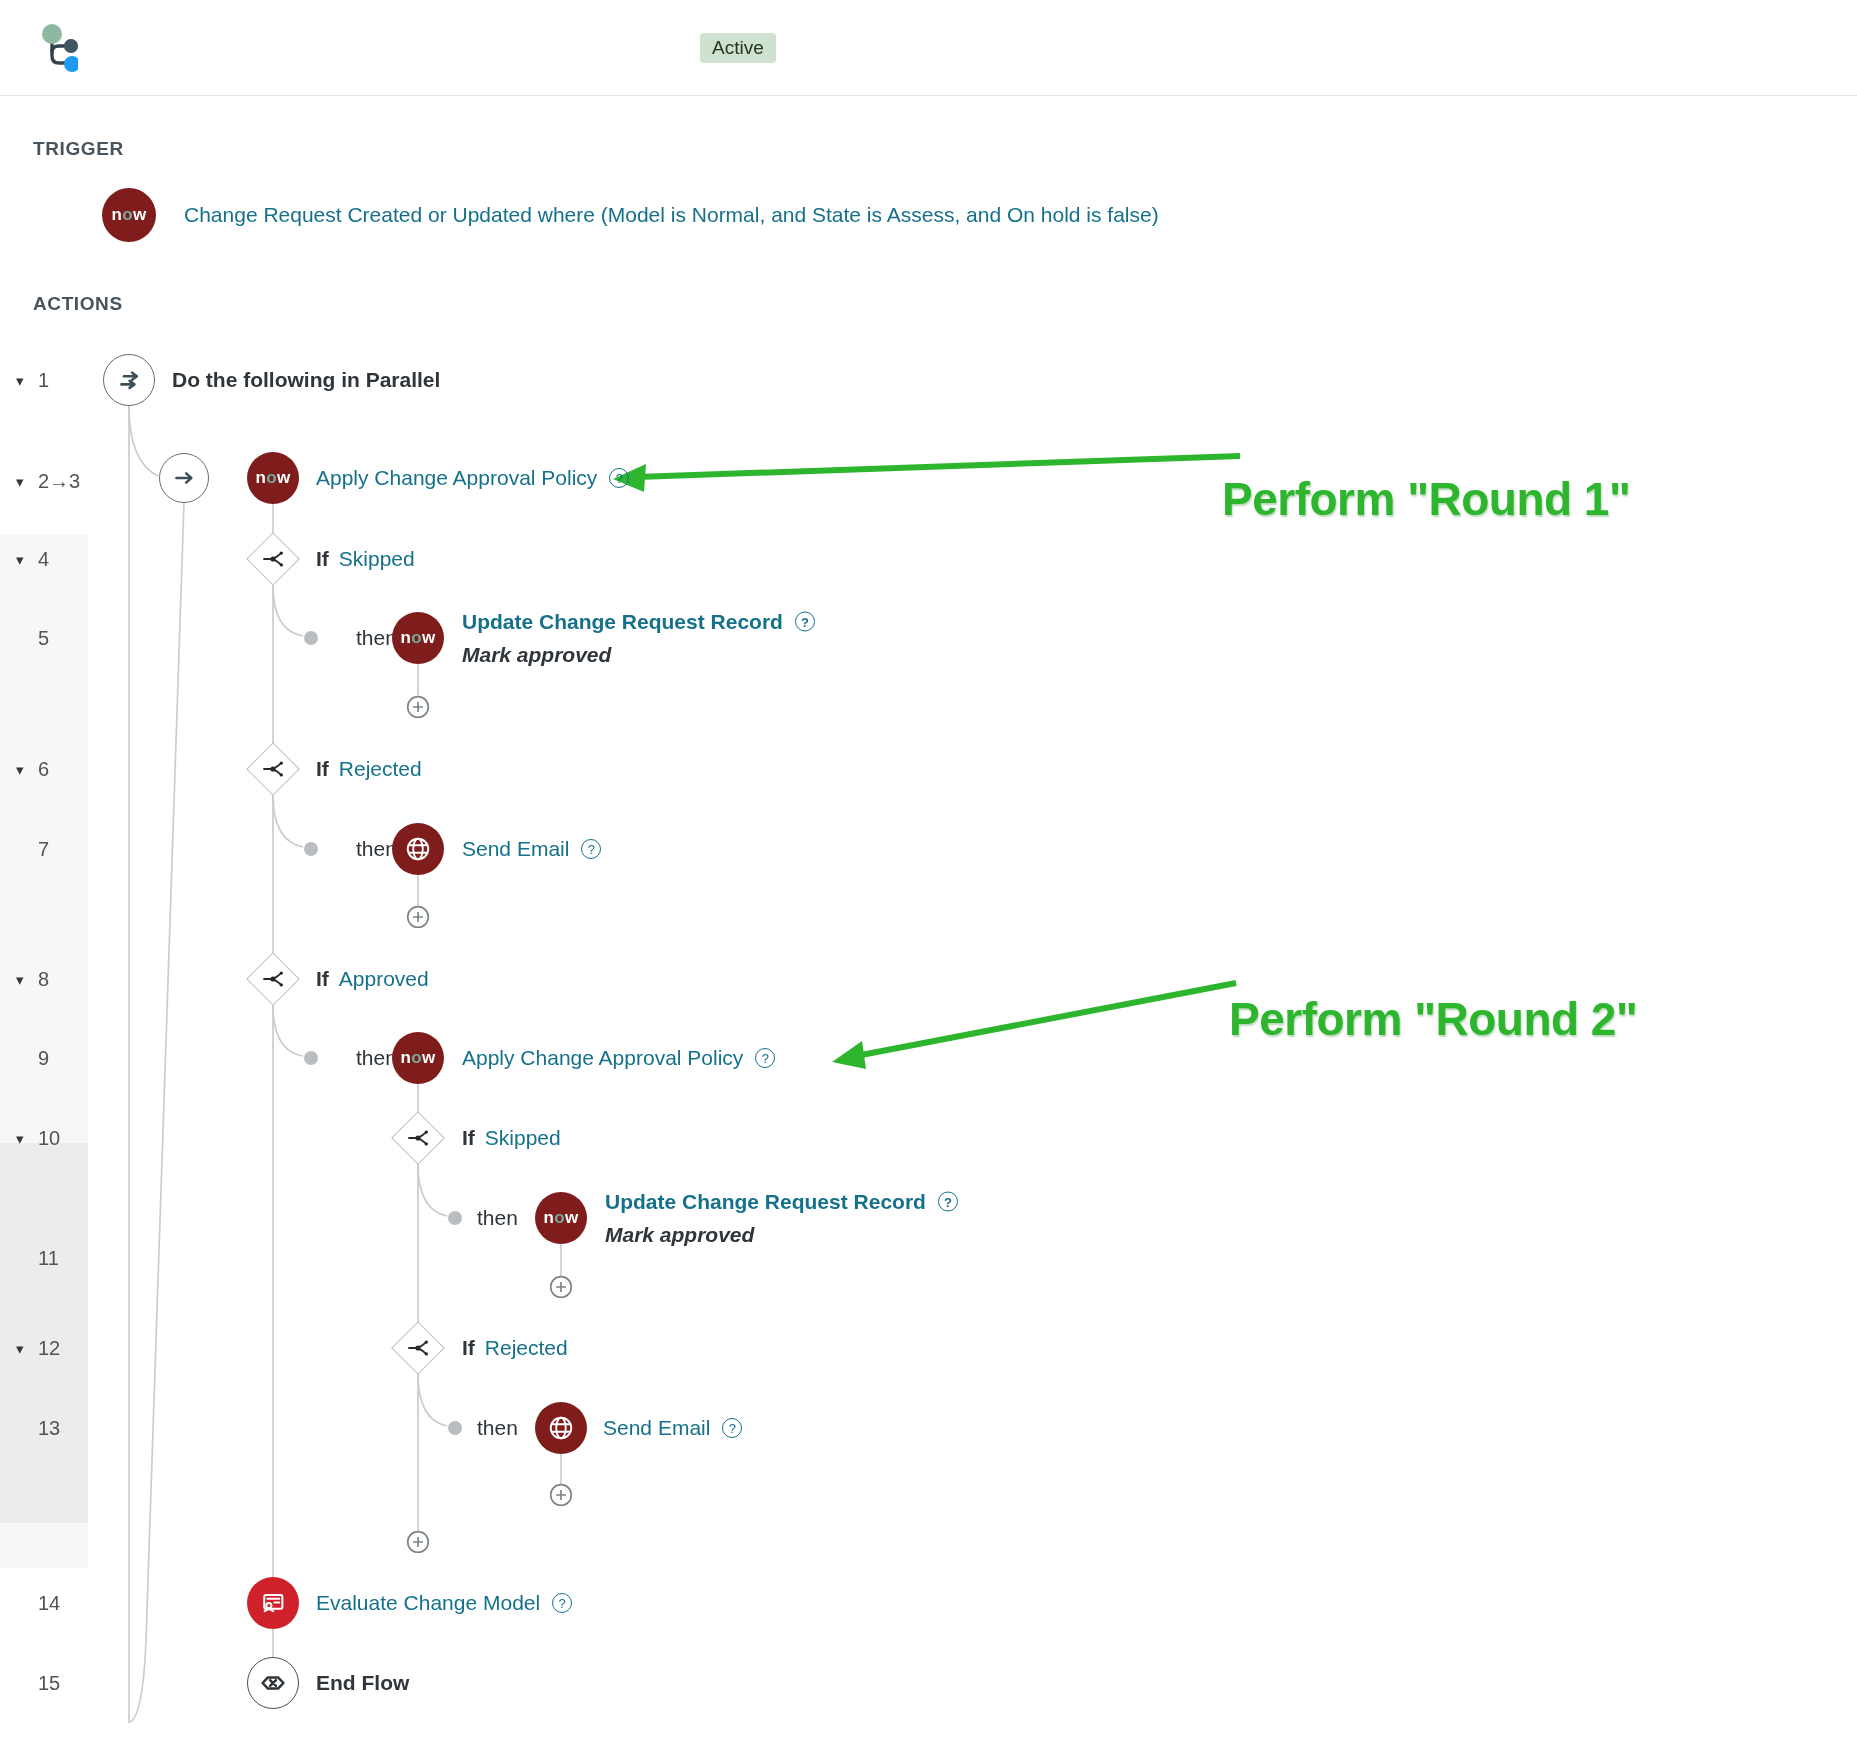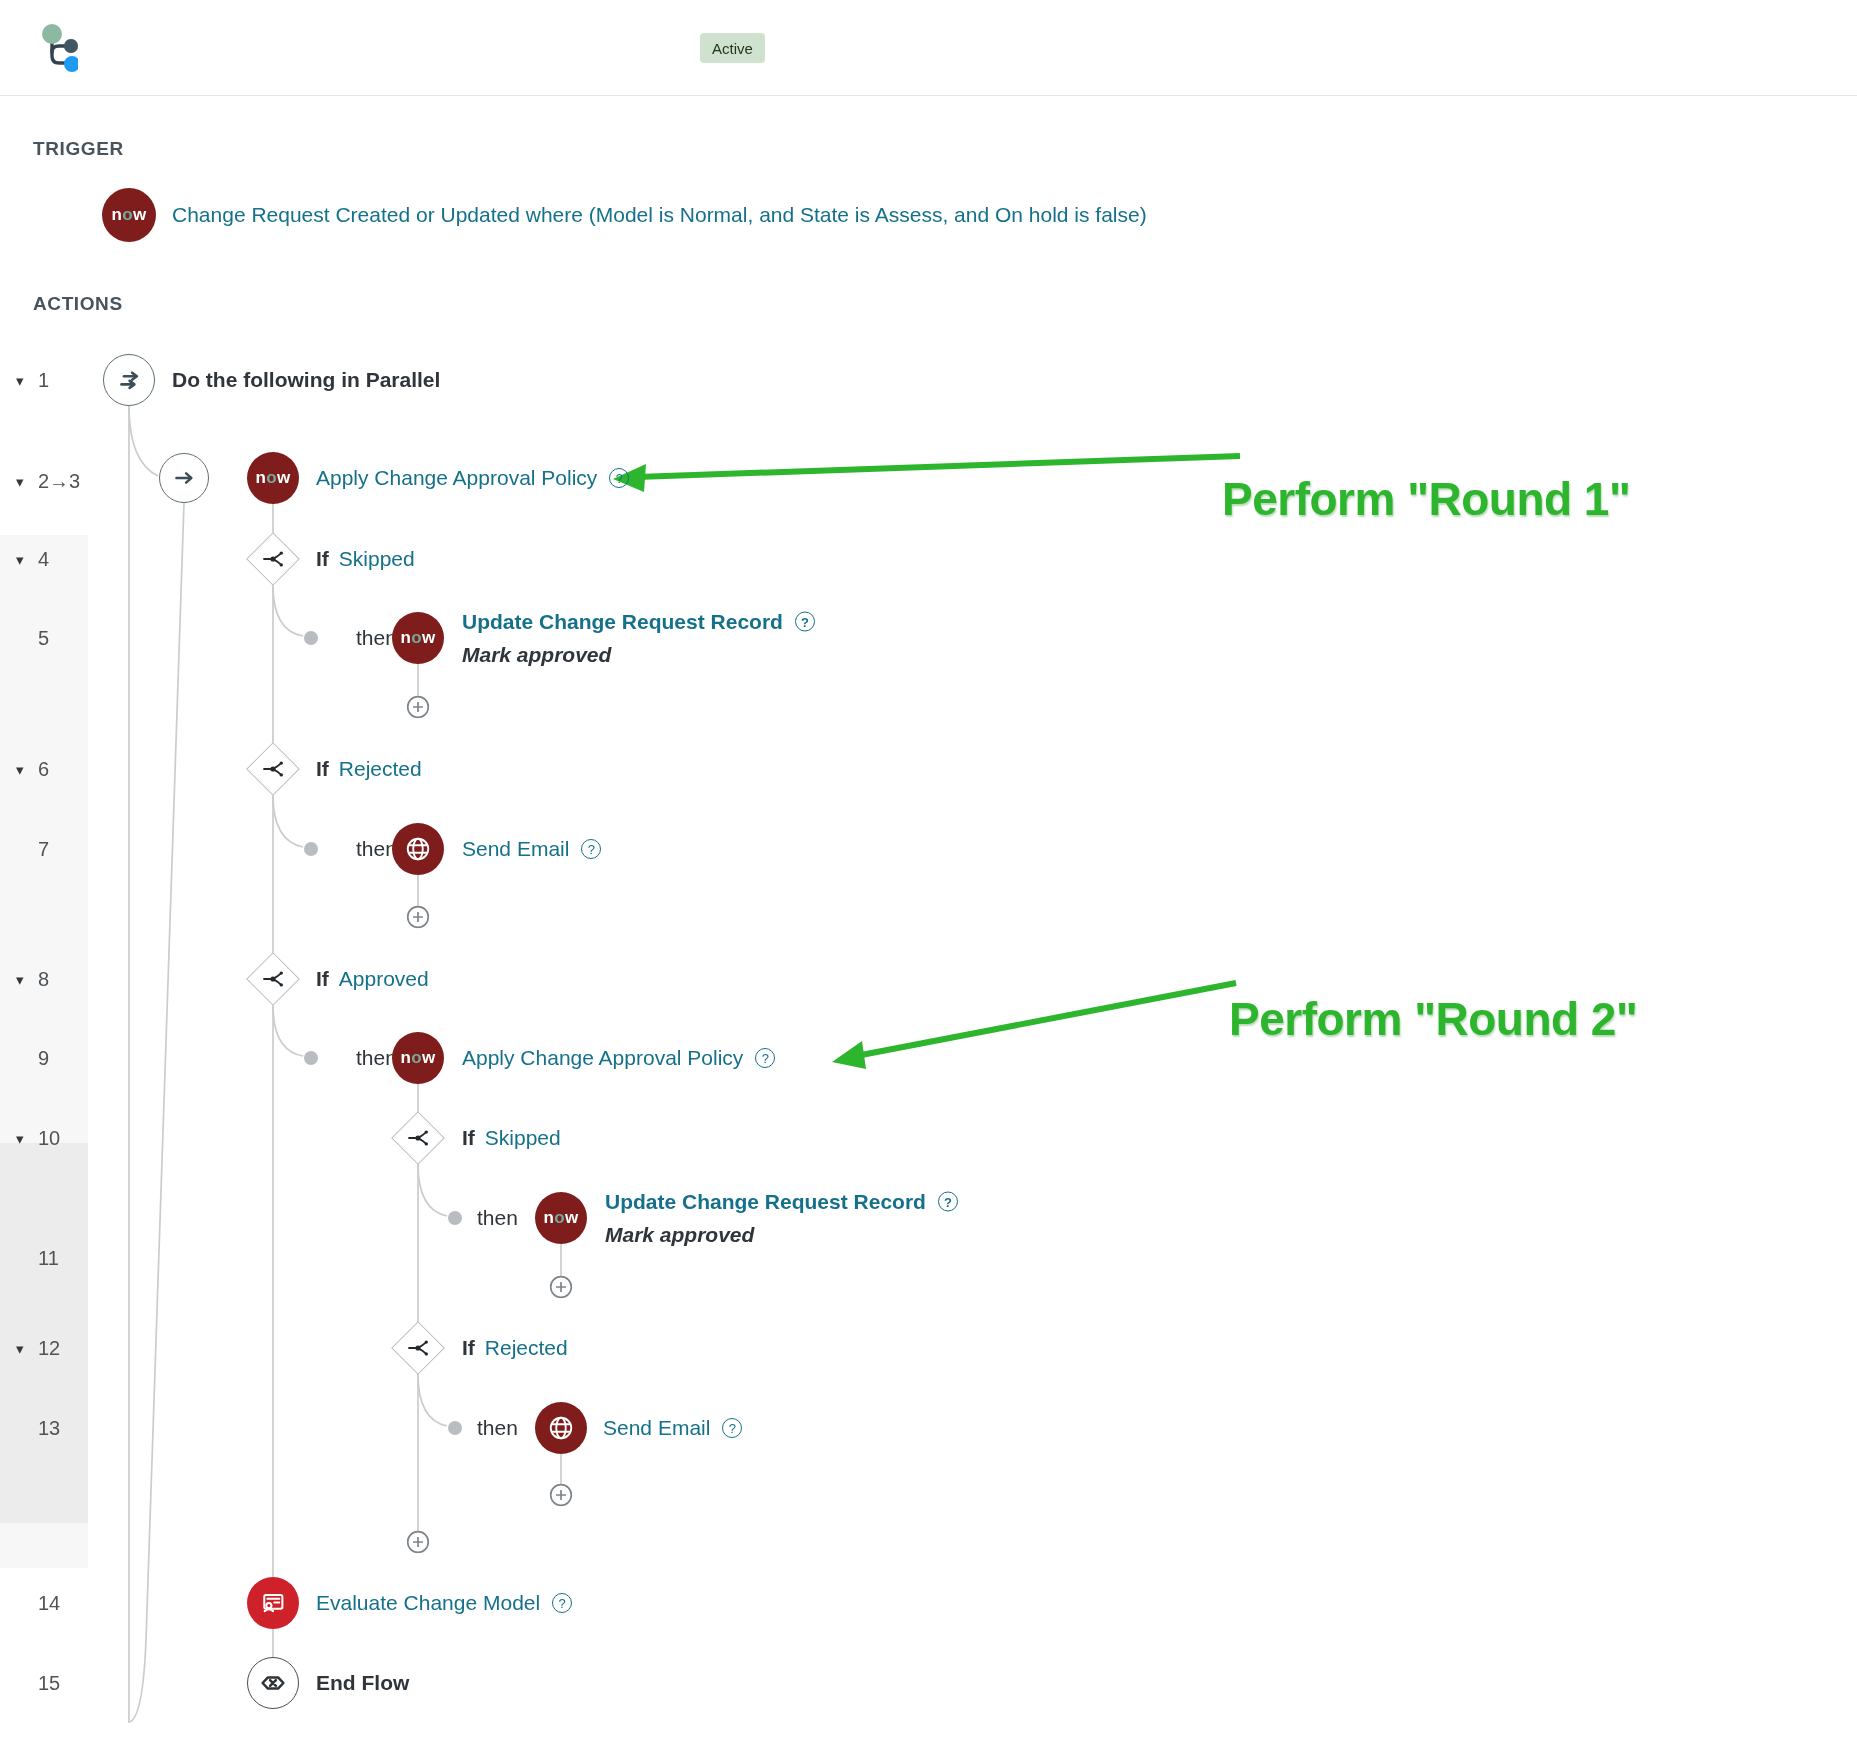--- a/index.html
+++ b/index.html
@@ -4,21 +4,21 @@
 <style>
   html,body{margin:0;padding:0;background:#fff;}
   #canvas{
     position:relative;width:1857px;height:1747px;background:#ffffff;
     font-family:"Liberation Sans",sans-serif;color:#2f353a;overflow:hidden;
   }
   
   .header{position:absolute;left:0;top:0;width:100%;height:95px;background:#fff;border-bottom:1px solid #e7e7e7;}
   .flow-logo{position:absolute;left:26px;top:12px;}
   .page-title{position:absolute;left:95px;top:47px;transform:translateY(-50%);font-size:33px;font-weight:bold;color:#23282c;white-space:nowrap;}
-  .status-badge{position:absolute;left:700px;top:33px;height:30px;padding:0 12px;display:flex;align-items:center;background:#cfe1cf;color:#24361f;font-size:15px;border-radius:4px;}
+  .status-badge{position:absolute;left:700px;top:33px;height:30px;padding:0 12px;display:flex;align-items:center;background:#cfe1cf;color:#24361f;font-size:19px;border-radius:4px;}
   
   .section-label{position:absolute;left:33px;font-size:19px;font-weight:600;color:#49535b;letter-spacing:.6px;}
   
   .gutter-block{position:absolute;left:0;width:88px;}
   .rownum{position:absolute;left:0;width:88px;display:flex;align-items:center;transform:translateY(-50%);font-size:20px;color:#4e5458;}
   .rownum .caret{width:22px;padding-left:16px;font-size:15px;color:#33383c;}
   .rownum .nocaret{width:22px;padding-left:16px;}
   .rownum .n{white-space:nowrap;}
   
   .node{position:absolute;transform:translate(-50%,-50%);border-radius:50%;display:flex;align-items:center;justify-content:center;box-sizing:border-box;background:#fff;}
@@ -93,21 +93,21 @@
       </svg>
     </div>
     <div class="status-badge">Active</div>
   </div>
 
   <div class="section-label" style="top:138px;">TRIGGER</div>
 
   <div class="node dark" style="left:129px;top:215px;width:54px;height:54px;">
     <span class="now-word"><span>n</span><span class="o">o</span><span>w</span></span>
   </div>
-  <div class="lbl teal" style="left:172px;top:215px;">Change Request Created or Updated where (Model is Normal, and State is Assess, and On hold is false)</div>
+  <div class="lbl teal" style="left:184px;top:215px;">Change Request Created or Updated where (Model is Normal, and State is Assess, and On hold is false)</div>
 
   <div class="section-label" style="top:293px;">ACTIONS</div>
 
   <div class="rownum" style="top:380px;">
       <span class="caret">▾</span>
       <span class="n">1</span>
     </div>
   <div class="rownum" style="top:481px;">
       <span class="caret">▾</span>
       <span class="n">2→3</span>

